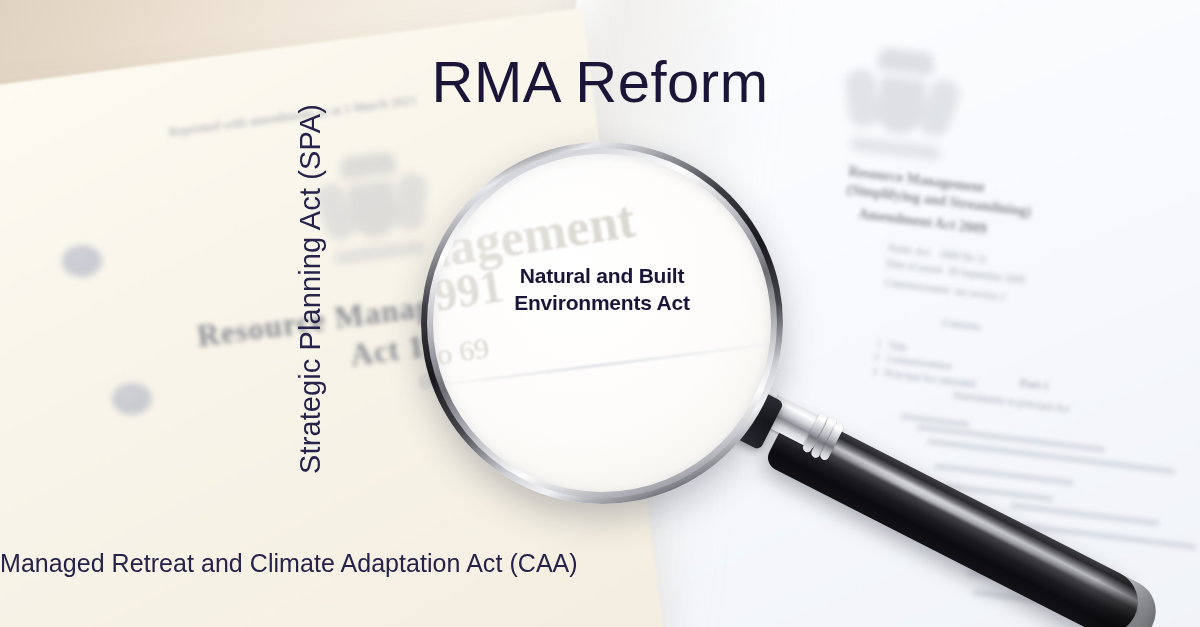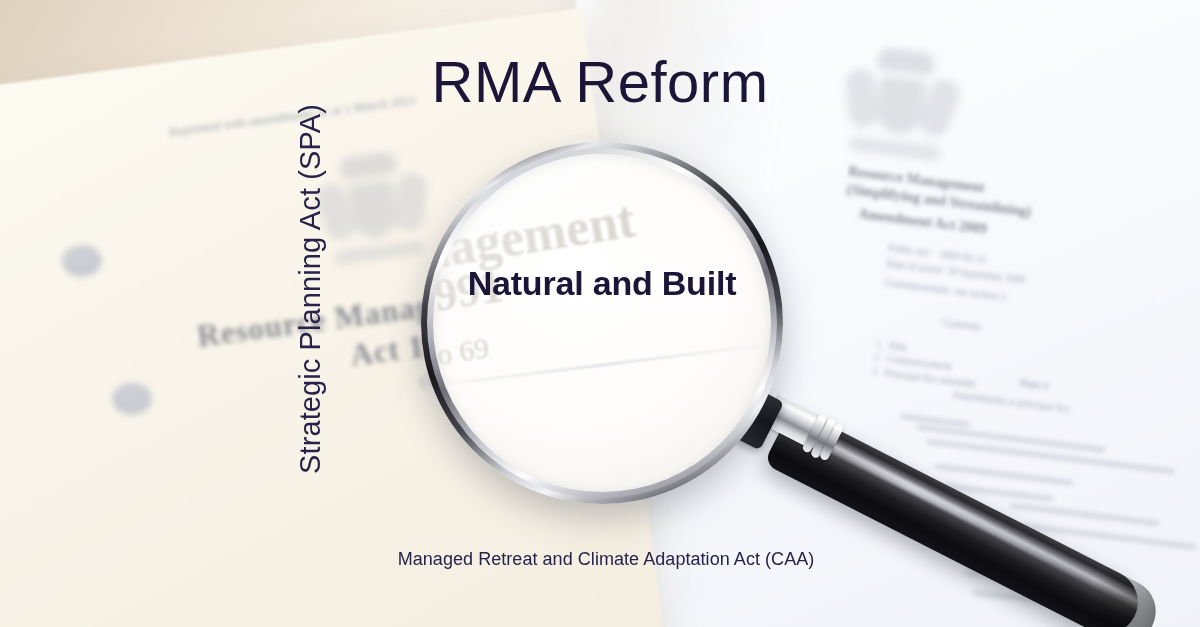--- a/index.html
+++ b/index.html
@@ -221,34 +221,34 @@
   
   .fg{position:absolute;z-index:40;}
 
   #title{
     left:0;right:0;top:48px;text-align:center;
     font-size:58px;font-weight:400;letter-spacing:.5px;
     color:#1b1637;
   }
   #center-text{
     left:441px;top:262px;width:322px;text-align:center;
-    font-size:34px;line-height:1.29;font-weight:700;letter-spacing:-.2px;
+    font-size:21px;line-height:1.29;font-weight:700;letter-spacing:-.2px;
     color:#1b1637;
   }
   #spa-text{
     left:-18px;top:106px;width:420px;height:56px;
     transform:rotate(-90deg);transform-origin:center center;
     text-align:center;font-size:29px;font-weight:400;letter-spacing:.1px;
     color:#26224a;
     line-height:56px;
   }
   #spa-wrap{position:absolute;left:118px;top:155px;width:56px;height:420px;z-index:40;}
   #caa-text{
-    left:12px;right:0;top:549px;text-align:center;
-    font-size:18px;font-weight:400;letter-spacing:.05px;
+    left:0;right:0;top:549px;text-align:left;
+    font-size:25px;font-weight:400;letter-spacing:.05px;
     color:#26224a;
   }
 </style>
 </head>
 <body>
 
 <div id="stage">
 
   <div class="layer desk"></div>
   <div class="desk-wedge-tr"></div>
@@ -340,20 +340,21 @@
         <div class="streak"></div>
         <div class="sheen"></div>
       </div>
     </div>
   </div>
 
   <div class="fg" id="title">RMA Reform</div>
 
   <div class="fg" id="center-text">
     <div>Natural and Built</div>
+    <div>Environments Act</div>
   </div>
 
   <div id="spa-wrap">
     <div class="fg" id="spa-text">Strategic Planning Act (SPA)</div>
   </div>
 
   <div class="fg" id="caa-text">Managed Retreat and Climate Adaptation Act (CAA)</div>
 
 </div>
 

